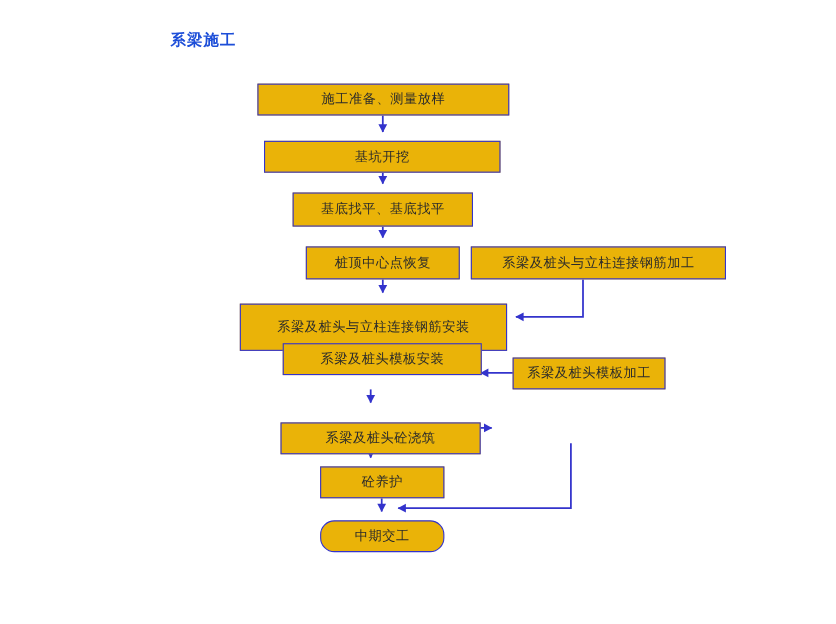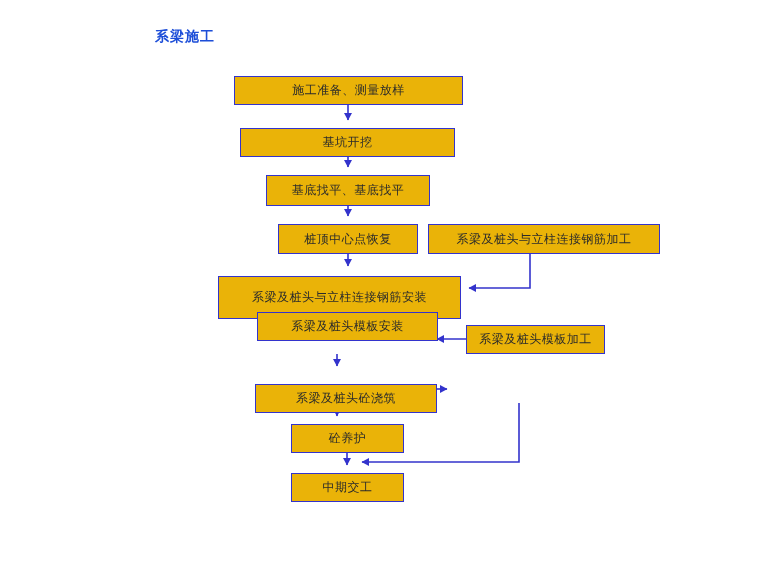--- a/index.html
+++ b/index.html
@@ -122,15 +122,15 @@
 
   <div class="node" style="left:257px;top:312px;width:181px;height:29px;text-align:center;">系梁及桩头模板安装</div>
 
   <div class="node" style="left:466px;top:325px;width:139px;height:29px;">系梁及桩头模板加工</div>
 
   <div class="node" style="left:255px;top:374px;width:182px;height:29px;margin-top:10px;">系梁及桩头砼浇筑</div>
 
 
   <div class="node" style="left:291px;top:424px;width:113px;height:29px;">砼养护</div>
 
-  <div class="node" style="left:291px;top:473px;width:113px;height:29px;">中期交工</div>
+  <div class="node" style="left:291px;top:473px;width:113px;height:29px;border-radius:13px;">中期交工</div>
 
 </div>
 
 </body></html>

